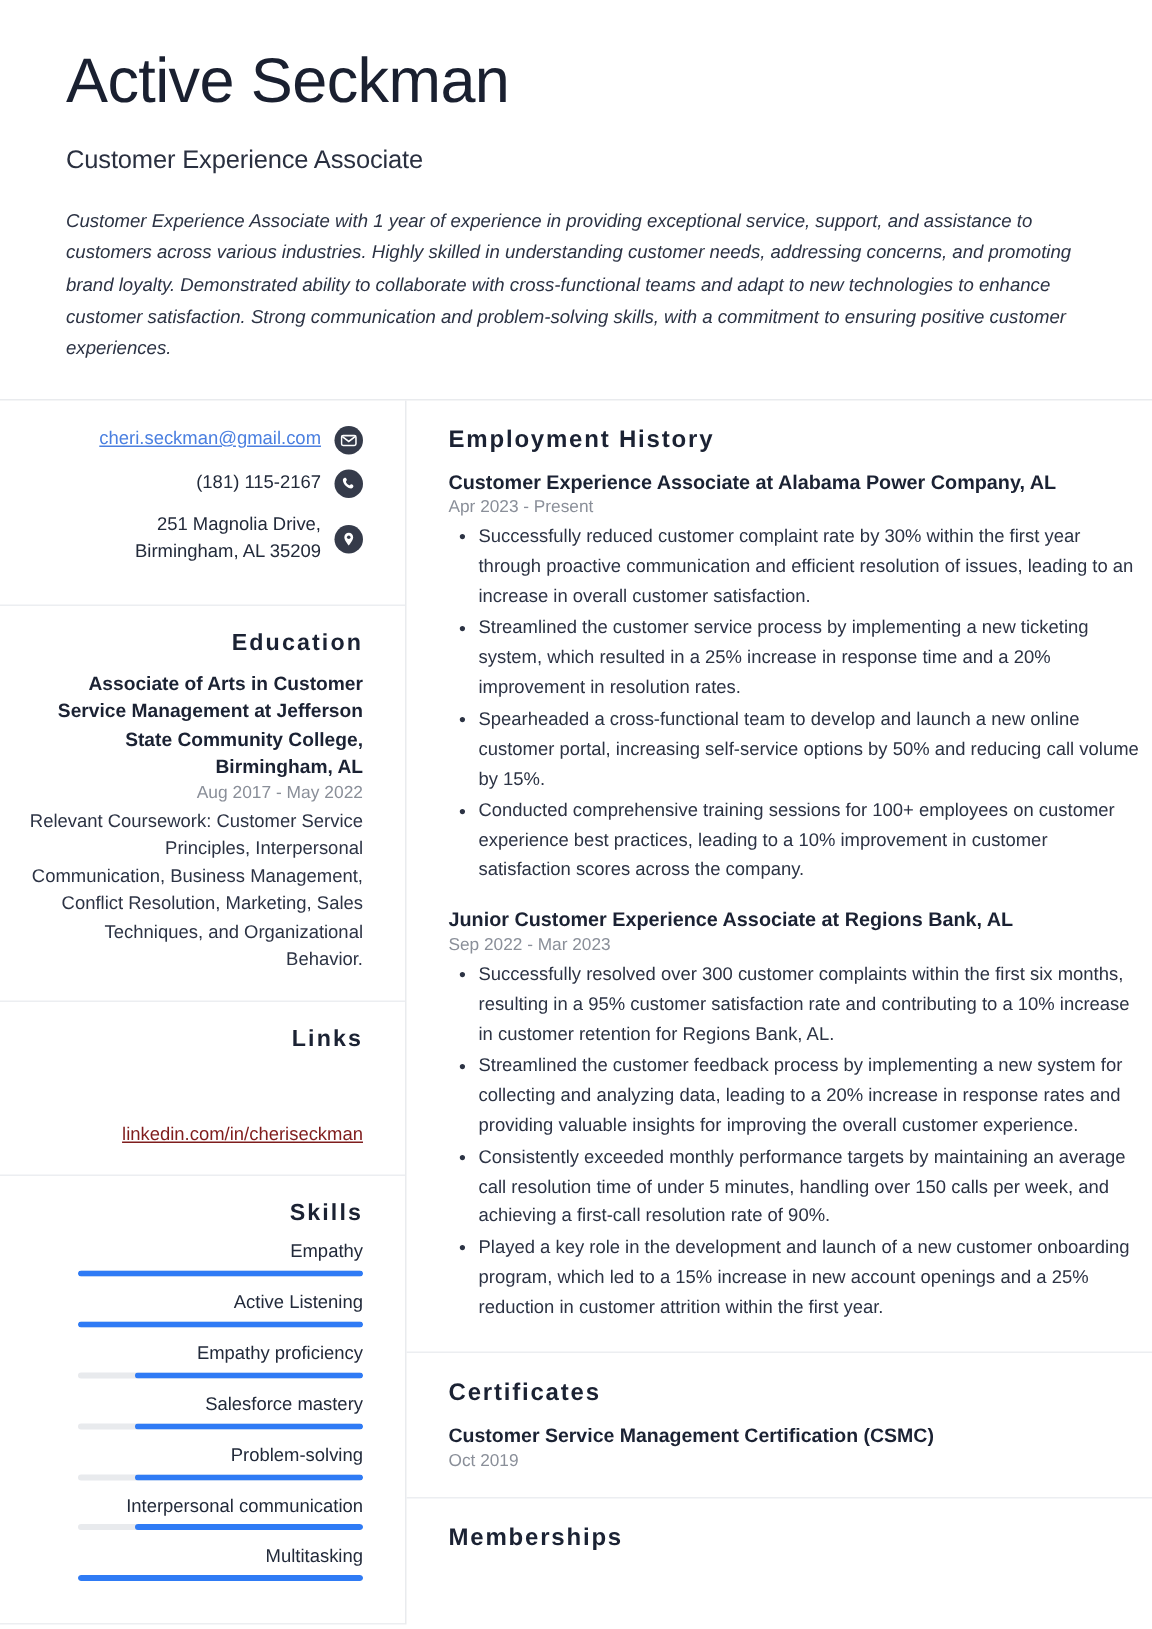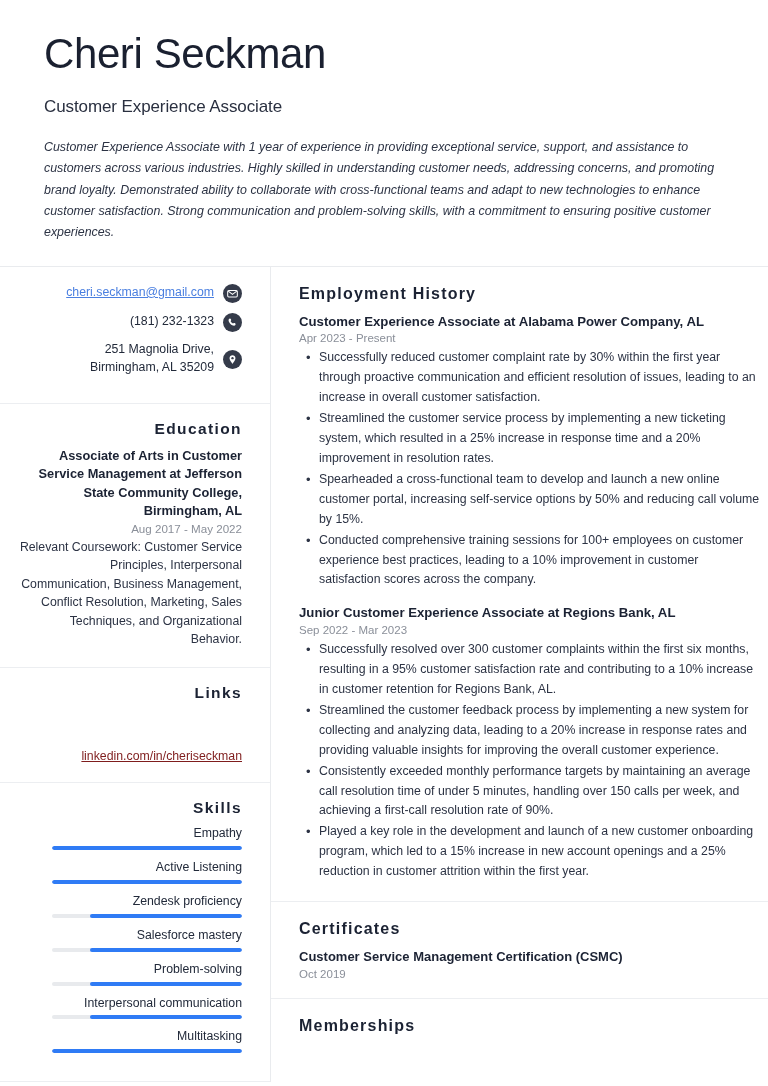--- a/index.html
+++ b/index.html
@@ -123,42 +123,42 @@
   .cert:last-child { margin-bottom:0; }
   .cert-name { font-size:13px; font-weight:700; color:#1b2233; line-height:1.35; }
   .cert-date { font-size:11.5px; color:#8a8f99; margin-top:2px; }
 </style>
 </head>
 <body>
 
 <div class="page">
 
   <div class="header">
-    <div class="name">Cheri Seckman</div>
+    <div class="name">Active Seckman</div>
     <div class="job-title">Customer Experience Associate</div>
     <div class="summary">Customer Experience Associate with 1 year of experience in providing exceptional service, support, and assistance to customers across various industries. Highly skilled in understanding customer needs, addressing concerns, and promoting brand loyalty. Demonstrated ability to collaborate with cross-functional teams and adapt to new technologies to enhance customer satisfaction. Strong communication and problem-solving skills, with a commitment to ensuring positive customer experiences.</div>
   </div>
   <div class="hr-full"></div>
 
   <div class="body-wrap">
 
     <div class="col-left">
 
       <div class="sect">
         <div class="contact-row">
           <div class="contact-text link">cheri.seckman@gmail.com</div>
           <span class="cicon">
             <svg width="11" height="11" viewBox="0 0 16 16">
                 <rect x="1" y="3.5" width="14" height="9.5" rx="1.6" fill="none" stroke="#fff" stroke-width="1.5"></rect>
                 <path d="M1.8 4.6 L8 9.2 L14.2 4.6" fill="none" stroke="#fff" stroke-width="1.5"></path>
               </svg>
           </span>
         </div>
         <div class="contact-row">
-          <div class="contact-text">(181) 232-1323</div>
+          <div class="contact-text">(181) 115-2167</div>
           <span class="cicon">
             <svg width="11" height="11" viewBox="0 0 16 16">
                 <path d="M4.2 2.2c.9 0 1.3.4 1.7 1.3.4.9.2 1.4-.3 1.9-.4.4-.4.7-.1 1.3.5 1 1.5 2 2.5 2.5.6.3.9.3 1.3-.1.5-.5 1-.7 1.9-.3.9.4 1.3.8 1.3 1.7 0 1.1-1 2.1-2.2 2.1-3.4 0-8-4.6-8-8 0-1.2 1-2.2 1.9-2.4z" fill="#fff"></path>
               </svg>
           </span>
         </div>
         <div class="contact-row">
           <div class="contact-text">
             <div>251 Magnolia Drive,</div>
             <div>Birmingham, AL 35209</div>
@@ -196,21 +196,21 @@
                 <span style="width: 100%; background: rgb(47, 123, 245);"></span>
               </div>
             </div>
             <div class="skill">
               <div class="skill-name">Active Listening</div>
               <div class="bar" style="background: rgb(232, 234, 237);">
                 <span style="width: 100%; background: rgb(47, 123, 245);"></span>
               </div>
             </div>
             <div class="skill">
-              <div class="skill-name">Zendesk proficiency</div>
+              <div class="skill-name">Empathy proficiency</div>
               <div class="bar" style="background: rgb(232, 234, 237);">
                 <span style="width: 80%; background: rgb(47, 123, 245);"></span>
               </div>
             </div>
             <div class="skill">
               <div class="skill-name">Salesforce mastery</div>
               <div class="bar" style="background: rgb(232, 234, 237);">
                 <span style="width: 80%; background: rgb(47, 123, 245);"></span>
               </div>
             </div>

